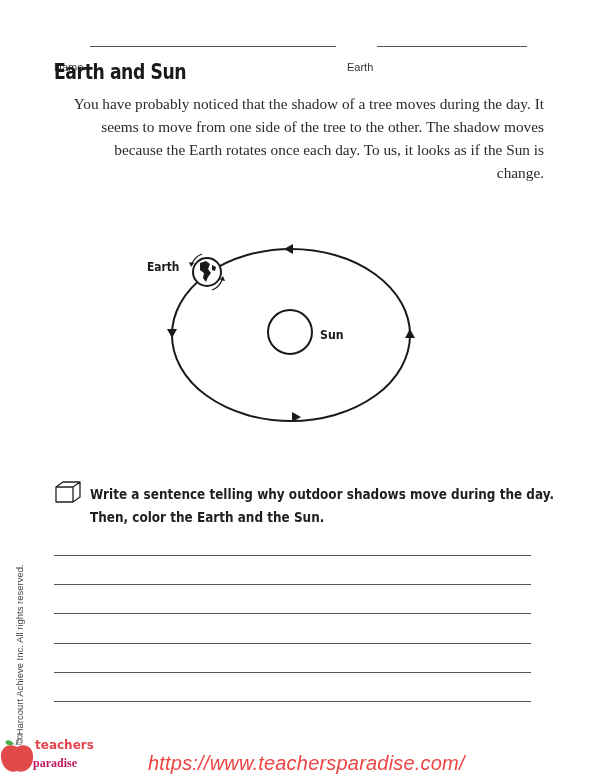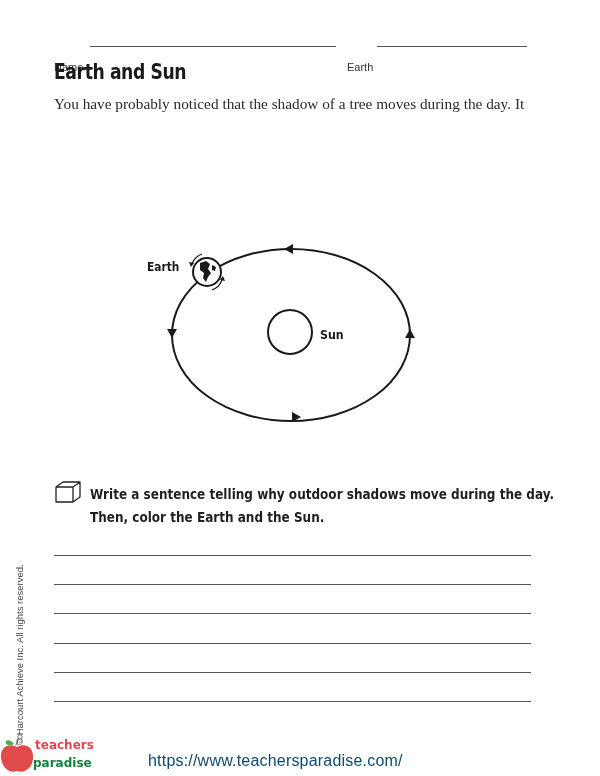--- a/index.html
+++ b/index.html
@@ -2,39 +2,42 @@
 <html><head>
   <meta charset="utf-8">
   <style>
     html, body { margin:0; padding:0; }
     body { width:600px; height:776px; background:#fff; position:relative; overflow:hidden; font-family:"Liberation Sans", sans-serif; color:#222; }
     .abs { position:absolute; }
     .nd-label { font-family:"Liberation Sans", sans-serif; font-size:11px; color:#333;margin-top:24px; }
     .nd-line { border-bottom:1px solid #555; height:0; }
     .title { left:54px; top:60px; font-family:"DejaVu Sans", sans-serif; font-weight:bold; font-size:21px; letter-spacing:-0.5px; transform:scaleX(0.82); transform-origin:left top; color:#1a1a1a; }
     .para { left:54px; top:92px; width:490px; font-family:"Liberation Serif", serif; font-size:15.3px; line-height:23px; color:#2a2a2a; }
-    .para span { display:block; white-space:nowrap; }
+    .para span { display:block; white-space:nowrap;text-align:right; }
     .prompt { left:90px; top:483px; font-family:"DejaVu Sans", sans-serif; font-weight:bold; font-size:14px; line-height:23px; color:#1f1f1f; transform:scaleX(0.86); transform-origin:left top; white-space:nowrap; }
     .wline { left:54px; width:477px; border-bottom:1.5px solid #555; }
     .copyright { left:14px; top:745px; transform:rotate(-90deg); transform-origin:left top; font-size:9.5px; color:#444; white-space:nowrap; }
     .logo-t { font-family:"DejaVu Sans", sans-serif; font-weight:bold; font-size:12px; line-height:17px; }
-    .url { left:148px; top:752px; font-size:16px; color:#0c4a6e; letter-spacing:0.2px; }
+    .url { left:148px; top:752px; font-size:20px; color:#ef4444; letter-spacing:0.2px;font-style:italic; }
   </style>
 </head>
 <body>
 
 <div class="abs nd-label" style="left:54px;top:37px;">Name</div>
 <div class="abs nd-line" style="left:90px;top:46px;width:246px;"></div>
 <div class="abs nd-label" style="left:347px;top:37px;">Earth</div>
 <div class="abs nd-line" style="left:377px;top:46px;width:150px;"></div>
 
 <div class="abs title">Earth and Sun</div>
 
 <div class="abs para">
   <span>You have probably noticed that the shadow of a tree moves during the day. It</span>
+  <span>seems to move from one side of the tree to the other. The shadow moves</span>
+  <span>because the Earth rotates once each day. To us, it looks as if the Sun is</span>
+  <span>change.</span>
 </div>
 
 <svg class="abs" style="left:140px;top:235px;" width="290" height="195" viewBox="0 0 290 195">
   <ellipse cx="151" cy="100" rx="119" ry="86" fill="none" stroke="#1a1a1a" stroke-width="2"></ellipse>
 
   <polygon points="144,14 153,9 153,19" fill="#1a1a1a"></polygon>
   <polygon points="32,103 27,94 37,94" fill="#1a1a1a"></polygon>
   <polygon points="161,182 152,177 152,187" fill="#1a1a1a"></polygon>
   <polygon points="270,94 265,103 275,103" fill="#1a1a1a"></polygon>
 
@@ -70,14 +73,14 @@
 
 <div class="abs copyright">© Harcourt Achieve Inc. All rights reserved.</div>
 
 <svg class="abs" style="left:0px;top:734px;" width="36" height="40" viewBox="0 0 36 40">
   <path d="M14,10 C10,4 4,6 6,10 C9,12 12,11 14,10 Z" fill="#4caf50"></path>
   <line x1="16" y1="11" x2="19" y2="4" stroke="#777" stroke-width="1.3"></line>
   <circle cx="20" cy="3" r="2.2" fill="none" stroke="#777" stroke-width="1"></circle>
   <path d="M17,13 C8,8 0,14 1,24 C2,33 9,40 17,37 C25,40 33,33 33,24 C34,14 26,8 17,13 Z" fill="#e04a4a"></path>
 </svg>
 <div class="abs logo-t" style="left:35px;top:737px;color:#e0474c;">teachers</div>
-<div class="abs logo-t" style="left:33px;top:755px;color:#15803d;">paradise</div>
+<div class="abs logo-t" style="left:33px;top:755px;color:#be185d;font-family:Liberation Serif, serif;">paradise</div>
 <div class="abs url">https://www.teachersparadise.com/</div>
 
 </body></html>

